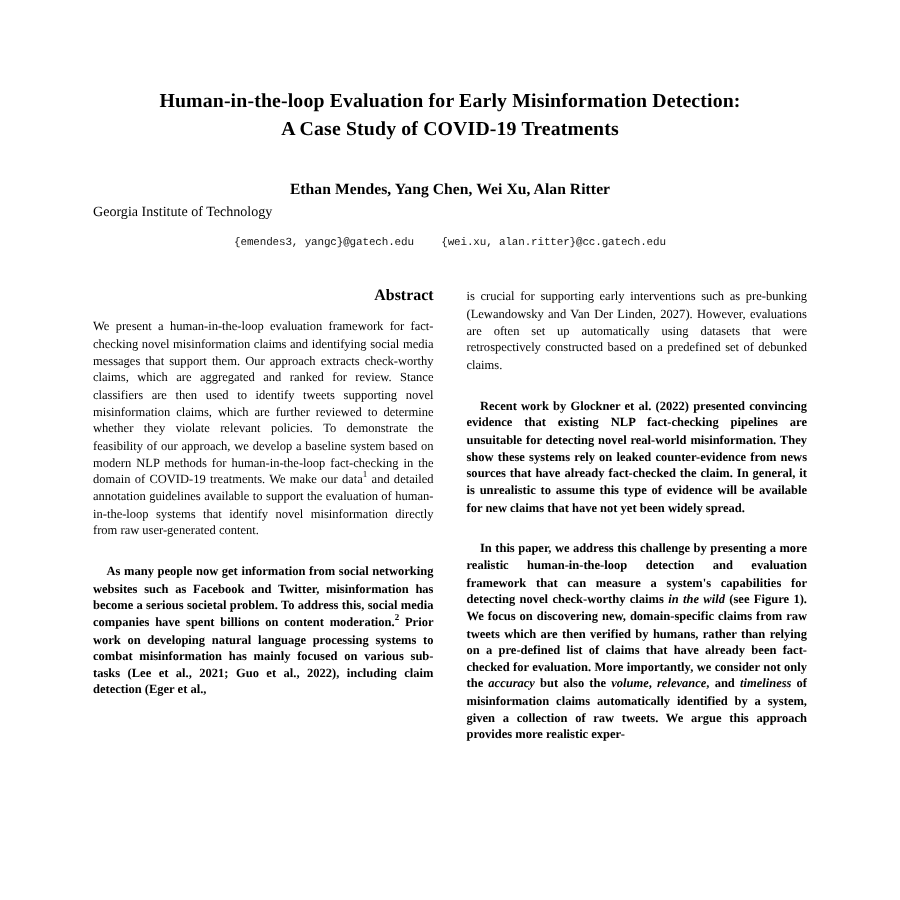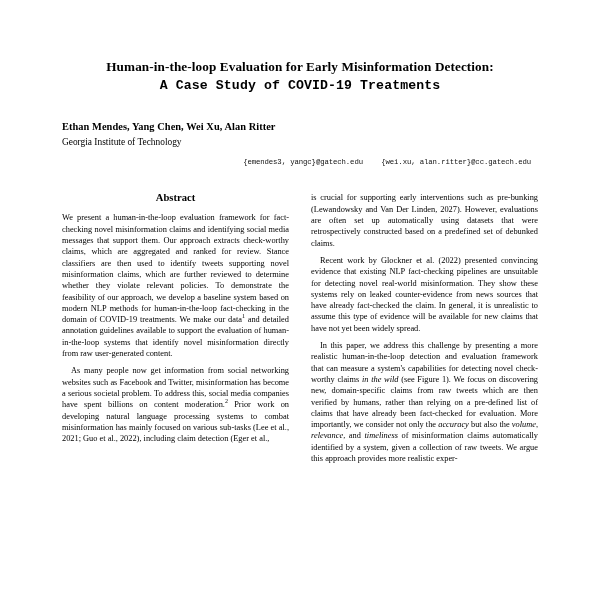--- a/index.html
+++ b/index.html
@@ -24,35 +24,34 @@
   .title {
     text-align: center;
     font-size: 13.2px;
     font-weight: bold;
     line-height: 1.42;
     letter-spacing: 0.1px;
     margin: 0 0 0 0;
   }
   .title .line2 {
     display: block;
-    font-family: Liberation Mono, monospace;
   }
   .authors {
-    text-align: left;
+    text-align: center;
     font-size: 10.4px;
     font-weight: bold;
     margin-top: 26px;
     letter-spacing: 0.05px;
   }
   .affil {
     font-size: 9.4px;
     margin-top: 5px;
   }
   .emails {
-    text-align: right;
+    text-align: center;
     font-family: "Liberation Mono", monospace;
     font-size: 7.3px;
     margin-top: 11px;
     letter-spacing: -0.1px;
     color: #111;
   }
   .emails .grp {
     display: inline-block;
     margin: 0 7px;
   }
@@ -60,36 +59,37 @@
     margin-top: 26px;
     display: flex;
     gap: 22px;
     align-items: flex-start;
   }
   .col {
     width: 227px;
     flex: 0 0 227px;
   }
   .abstract-head {
-    text-align: center;
+    text-align: right;
     font-size: 10.6px;
     font-weight: bold;
     margin-bottom: 9px;
   }
   p.body {
     font-size: 8.35px;
     line-height: 1.355;
     text-align: justify;
     margin: 0 0 0 0;
     text-indent: 0;
     hyphens: auto;
   }
   p.body + p.body {
-    margin-top: 6px;
+    margin-top: 16px;
     text-indent: 9px;
+    font-weight: bold;
   }
   .section-head {
     font-size: 10.5px;
     font-weight: bold;
     margin: 15px 0 7px 0;
   }
   .section-head .num {
     display: inline-block;
     min-width: 15px;
   }

